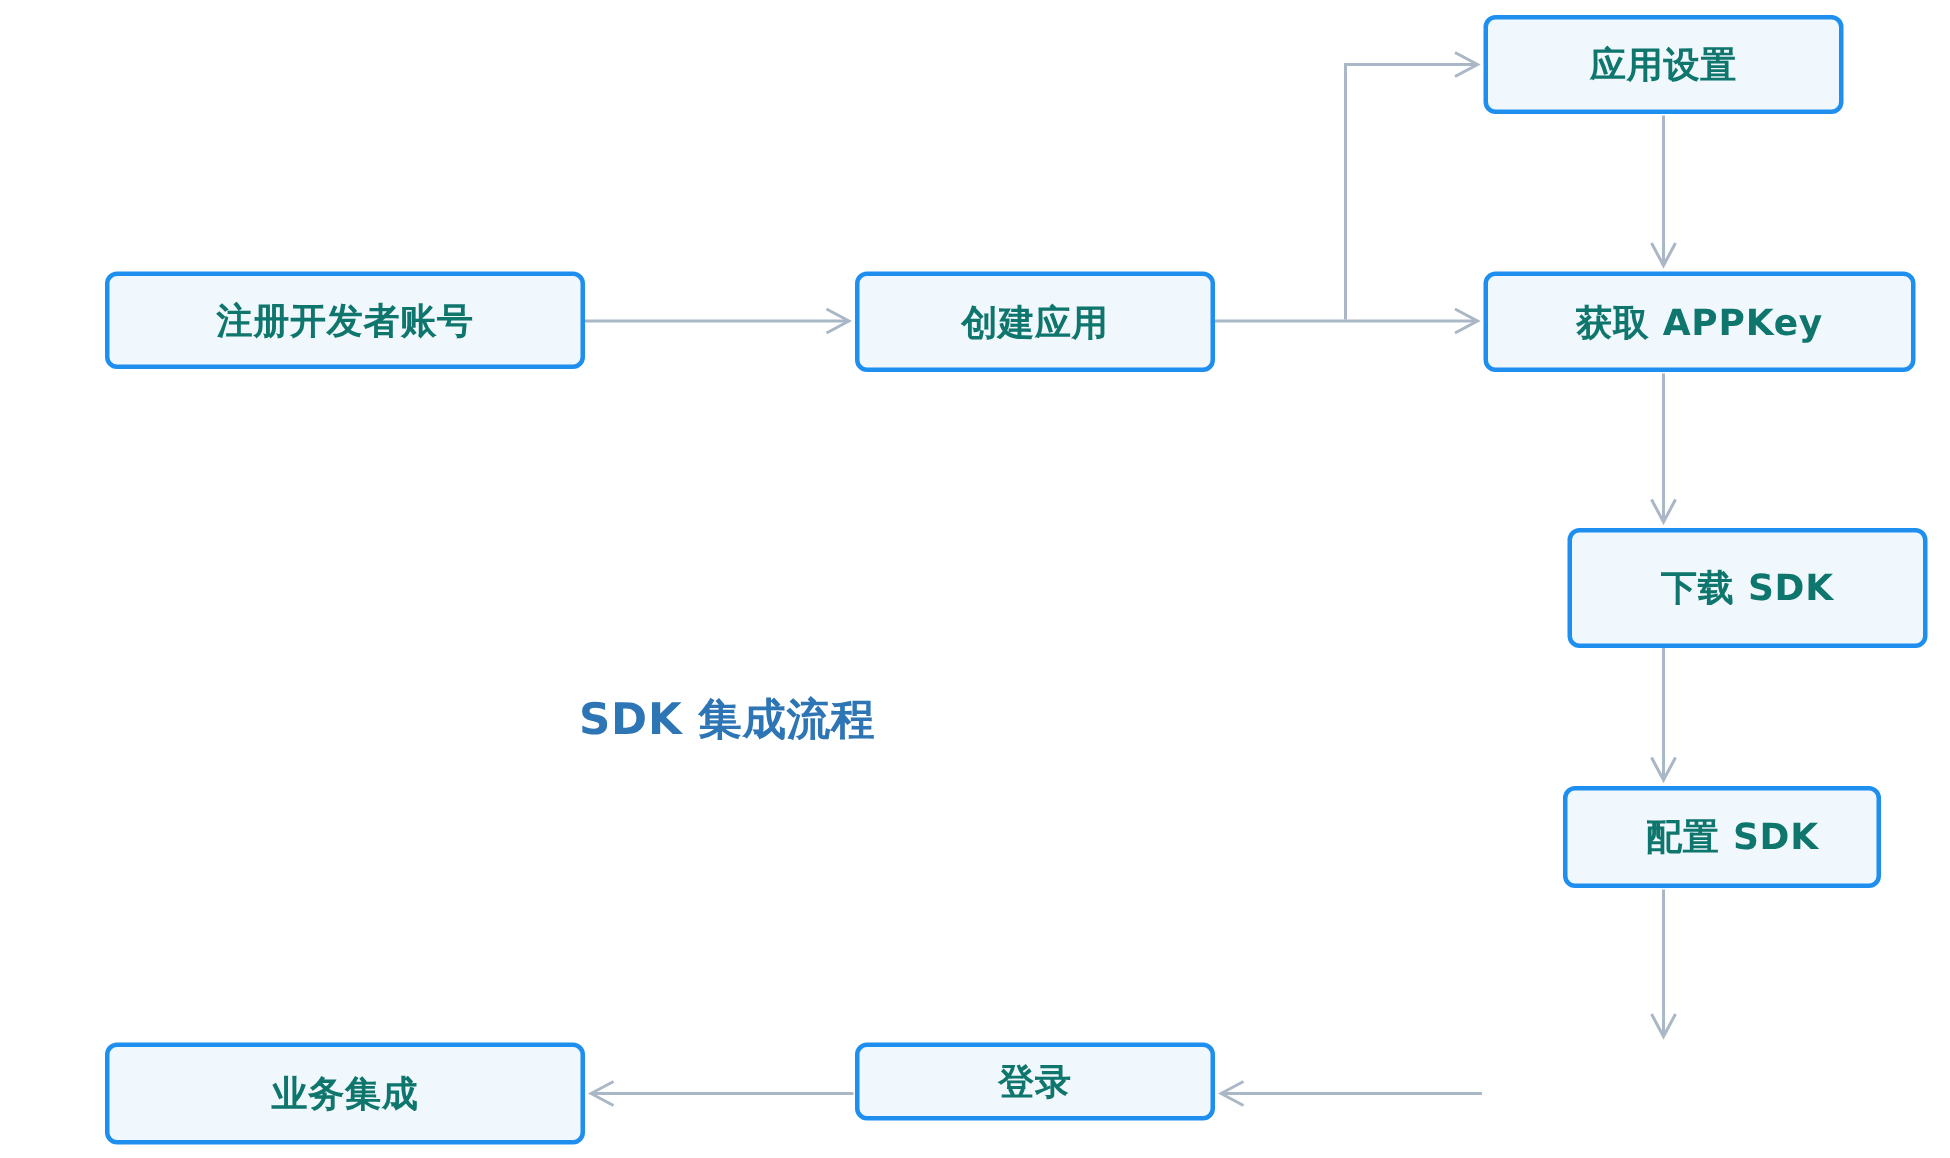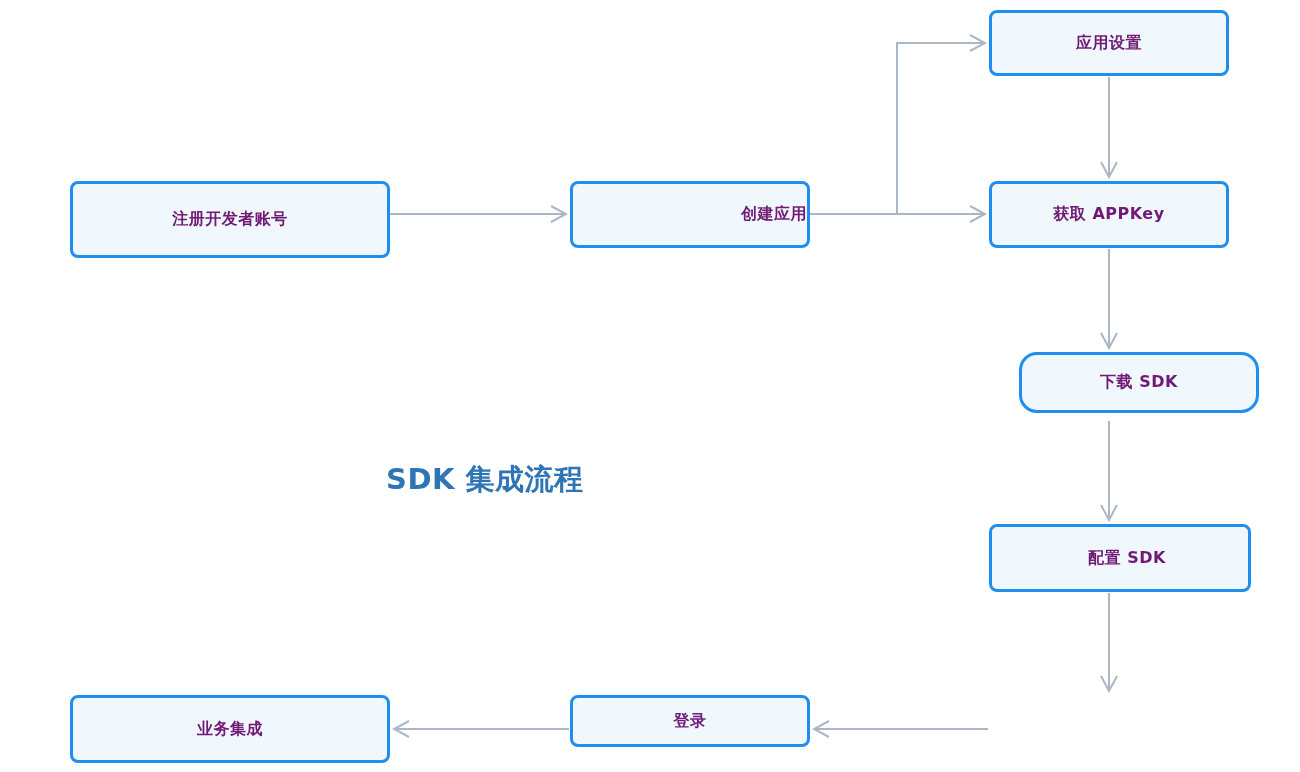--- a/index.html
+++ b/index.html
@@ -33,45 +33,45 @@
     box-sizing: border-box;
     display: flex;
     align-items: center;
     justify-content: center;
     background: #f0f7fd;
     border: 3px solid #1e8fef;
     border-radius: 8px;
     z-index: 2;
   }
   .node-label {
-    color: #701a75;
+    color: #0f766e;
     font-weight: bold;
-    font-size: 16px;
+    font-size: 24px;
     white-space: nowrap;
     letter-spacing: 0.5px;
   }
   .diagram-title {
     position: absolute;
     left: 386px;
     top: 460px;
     z-index: 2;
     color: #2d75b5;
     font-weight: bold;
     font-size: 29px;
     white-space: nowrap;
     letter-spacing: 0.5px;
     text-align: right;
   }
   
-  .n-register   { left: 70px;  top: 181px; width: 320px; height: 77px; }
-  .n-create     { left: 570px; top: 181px; width: 240px; height: 67px; justify-content: flex-end; }
+  .n-register   { left: 70px;  top: 181px; width: 320px; height: 65px; }
+  .n-create     { left: 570px; top: 181px; width: 240px; height: 67px; }
   .n-settings   { left: 989px; top: 10px;  width: 240px; height: 66px; }
-  .n-appkey     { left: 989px; top: 181px; width: 240px; height: 67px; }
-  .n-download   { left: 1019px; top: 352px; width: 240px; height: 61px; border-radius: 18px; }
-  .n-configure  { left: 989px; top: 524px; width: 262px; height: 68px; padding-left: 14px; }
+  .n-appkey     { left: 989px; top: 181px; width: 288px; height: 67px; }
+  .n-download   { left: 1045px; top: 352px; width: 240px; height: 80px; }
+  .n-configure  { left: 1042px; top: 524px; width: 212px; height: 68px; padding-left: 14px; }
   .n-init       { left: 989px; top: 695px; width: 240px; height: 68px; }
   .n-login      { left: 570px; top: 695px; width: 240px; height: 52px; }
   .n-business   { left: 70px;  top: 695px; width: 320px; height: 68px; font-family: Liberation Serif, serif; }
 </style>
 </head>
 <body>
 
 <div class="canvas">
 
   <svg class="connector-layer" width="1300" height="772" viewBox="0 0 1300 772" xmlns="http://www.w3.org/2000/svg">

